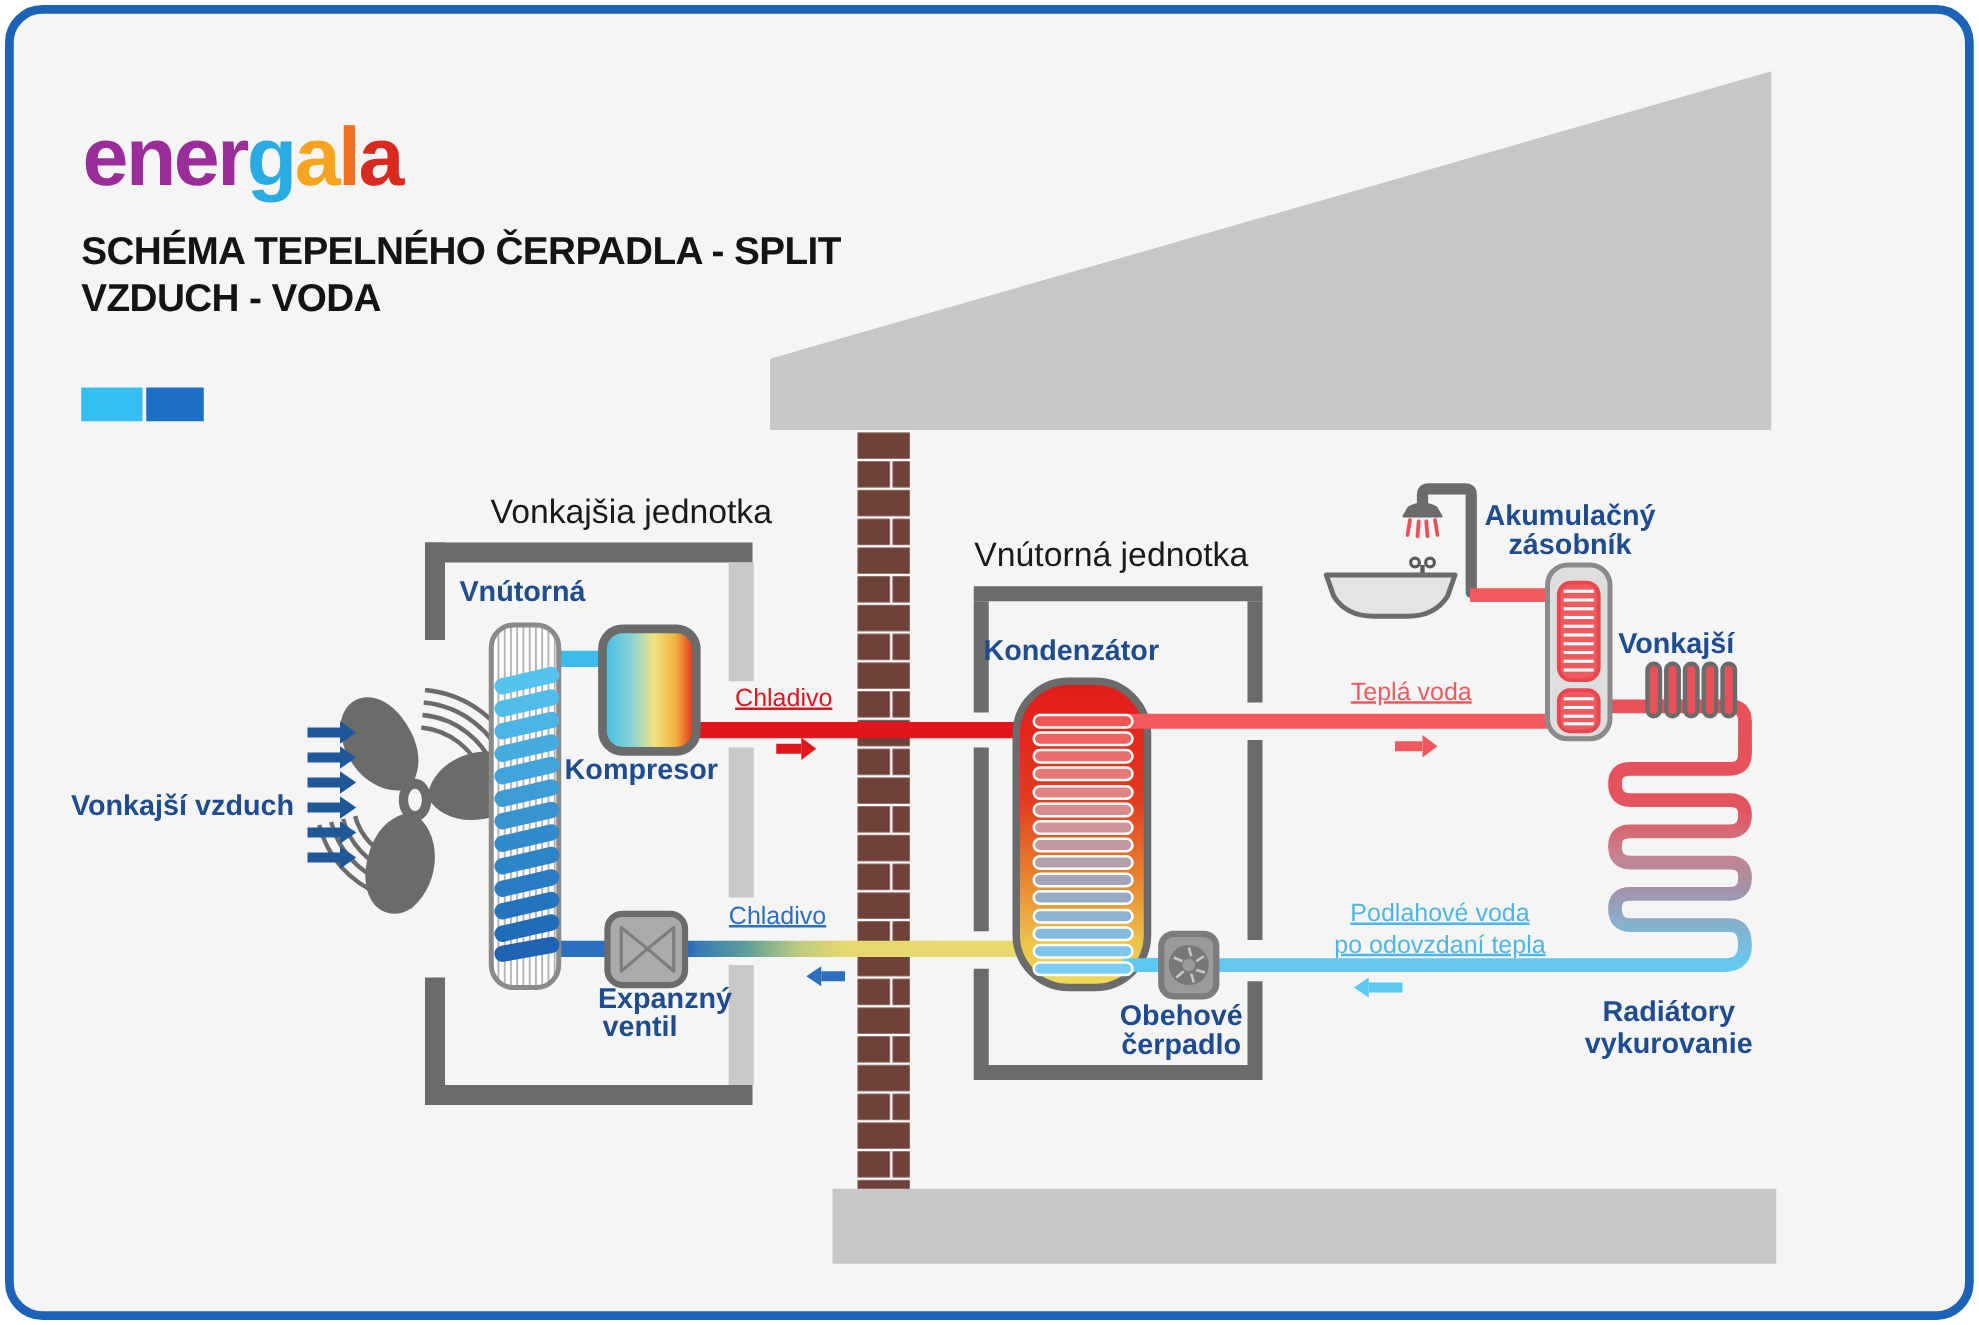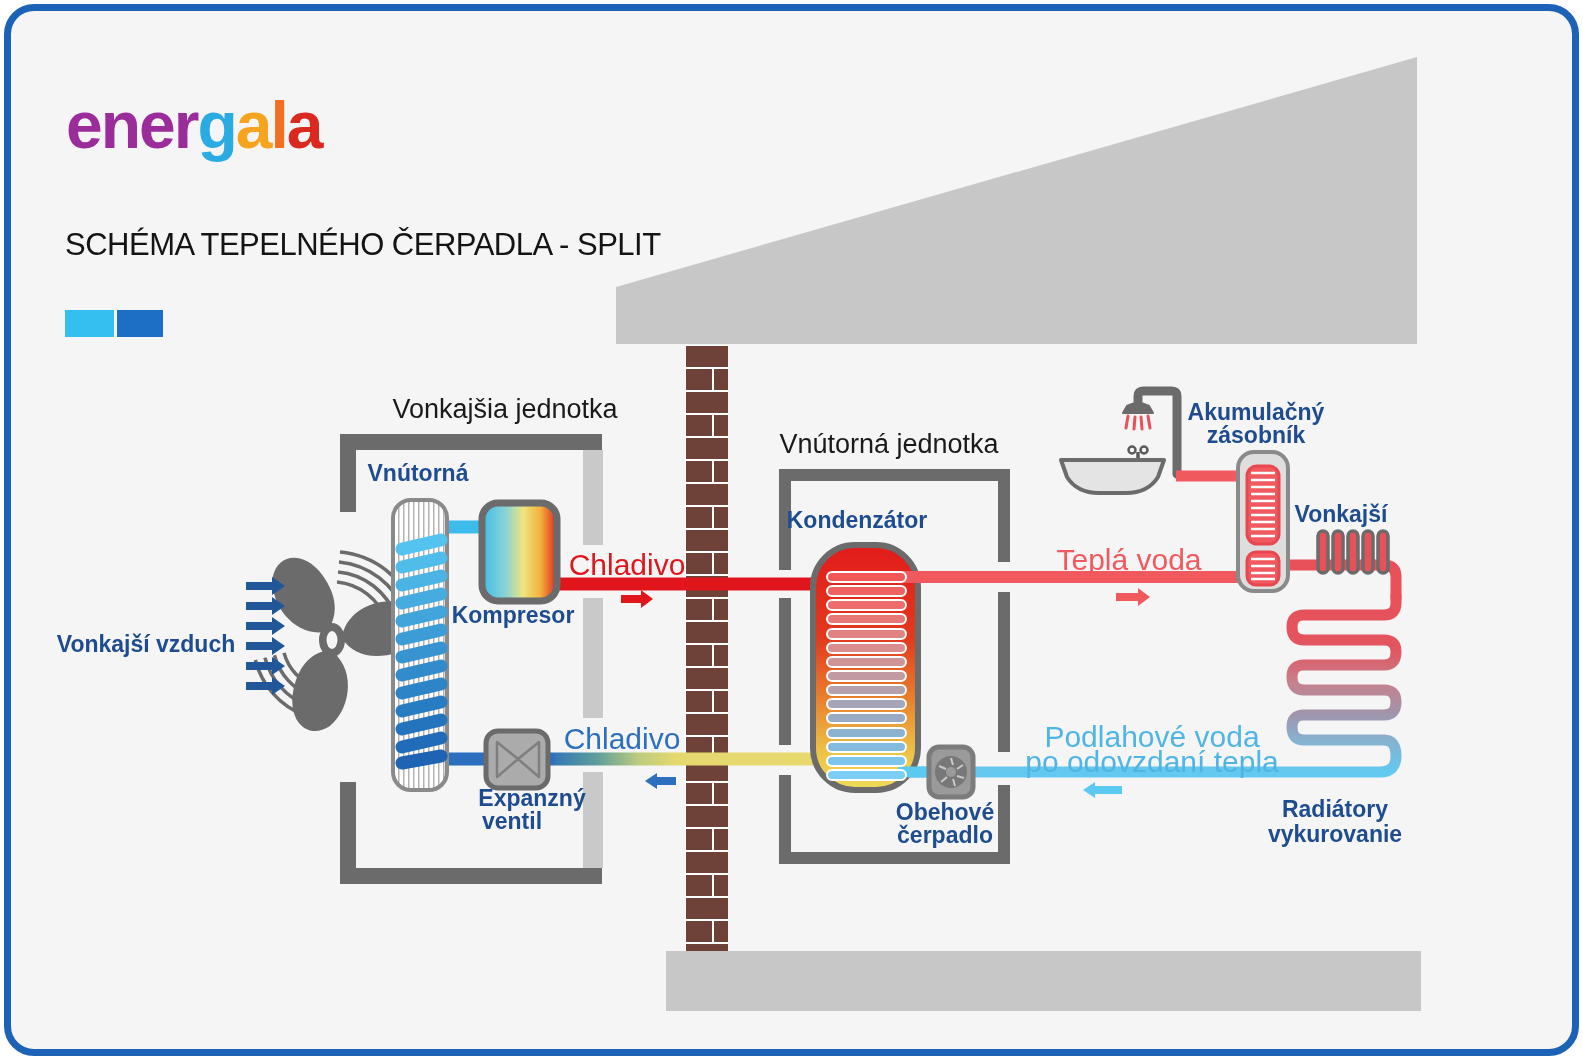--- a/index.html
+++ b/index.html
@@ -4,29 +4,29 @@
 <style>
   html,body{margin:0;padding:0;background:#ffffff;}
   #page{position:relative;width:1583px;height:1060px;background:#ffffff;overflow:hidden;
         font-family:"Liberation Sans",sans-serif;}
   #frame{position:absolute;left:4px;top:4px;width:1561px;height:1038px;
          border:7px solid #1C62B7;border-radius:30px;background:#F5F5F6;}
   
   #logo{position:absolute;left:66px;top:92px;font-size:66px;font-weight:700;
         letter-spacing:-2px;line-height:1;}
   
-  .title-line{position:absolute;left:65px;font-size:31px;font-weight:400;color:#141414;
-              letter-spacing:-0.5px;white-space:nowrap;margin-top:44px;}
+  .title-line{position:absolute;left:65px;font-size:31px;font-weight:700;color:#141414;
+              letter-spacing:-0.5px;white-space:nowrap;}
   
   .chip{position:absolute;top:310px;height:27px;}
   
   .lbl{position:absolute;transform:translateX(-50%);white-space:nowrap;line-height:1.1;}
   .unit-lbl{font-size:27px;color:#1A1A1A;font-weight:400;}
   .comp-lbl{font-size:23px;font-weight:700;color:#1E4C8F;}
-  .pipe-lbl{font-size:30px;font-weight:400;}
+  .pipe-lbl{font-size:20px;font-weight:400;text-decoration:underline;}
   svg{position:absolute;left:0;top:0;}
 </style>
 </head>
 <body>
 
 <div id="page">
   <div id="frame"></div>
 
   <svg width="1583" height="1060" viewBox="0 0 1583 1060">
     <defs>
@@ -283,20 +283,21 @@
           <polygon points="1083,790 1095,782 1095,798"></polygon>
           <rect x="1095" y="786" width="27" height="8"></rect>
         </g>
     </g>
   </svg>
 
   <div id="logo">
     <span style="color:#9B2D9B">ener</span><span style="color:#2AACE3">g</span><span style="color:#F6A41F">a</span><span style="color:#F26F21">l</span><span style="color:#DA291E">a</span>
   </div>
   <div class="title-line" style="top:183px">SCHÉMA TEPELNÉHO ČERPADLA - SPLIT</div>
+  <div class="title-line" style="top:221px">VZDUCH - VODA</div>
   <div class="chip" style="left:65px;width:49px;background:#35BEF0"></div>
   <div class="chip" style="left:117px;width:46px;background:#1C6FC5"></div>
 
   <div class="lbl unit-lbl" style="left:505px;top:395px">Vonkajšia jednotka</div>
   <div class="lbl unit-lbl" style="left:889px;top:430px">Vnútorná jednotka</div>
 
   <div class="lbl comp-lbl" style="left:418px;top:461px">Vnútorná</div>
   <div class="lbl comp-lbl" style="left:513px;top:603px">Kompresor</div>
   <div class="lbl comp-lbl" style="left:532px;top:786px">Expanzný</div>
   <div class="lbl comp-lbl" style="left:512px;top:809px">ventil</div>

